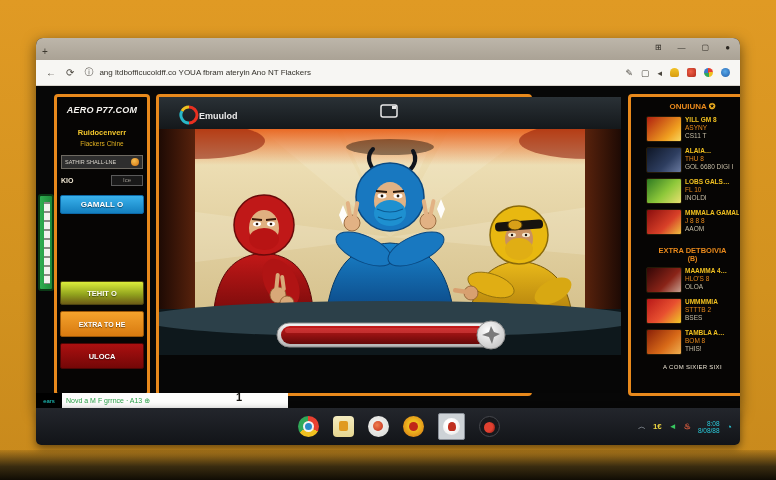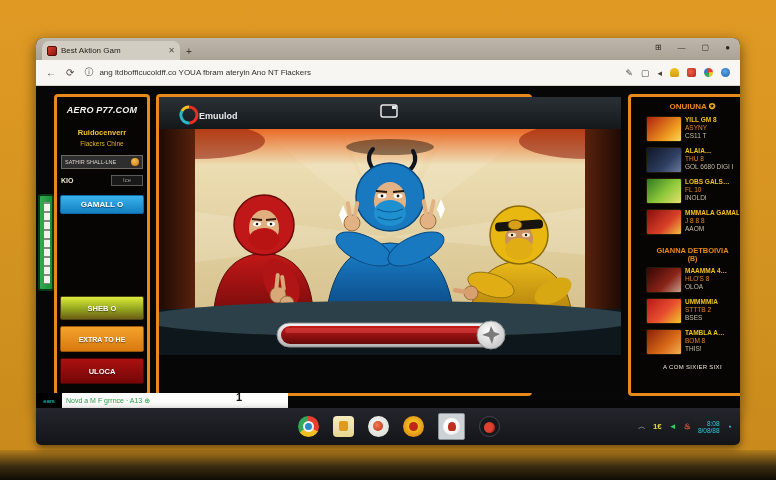--- a/index.html
+++ b/index.html
@@ -62,21 +62,21 @@
     color:#9a968e; font-size:6px; text-align:center; line-height:9px; }
   .btn { width:84px; border-radius:2px; display:flex; align-items:center; justify-content:center;
     font-weight:bold; color:#fff; text-shadow:0 1px 1px rgba(0,0,0,.5); }
   .btn-blue { margin-top:9px; height:19px; font-size:8px;
     background:linear-gradient(180deg,#3ab2ec,#1480c0); border:1px solid #0c68a6; }
   .left-gap { flex:1; }
   .btn-green { height:24px; font-size:7.5px; color:#fdfdf2;
     background:linear-gradient(180deg,#dcec3c 0%,#93a51e 55%,#6d5c16 100%); border:1px solid #4c4410; }
   .btn-orange { margin-top:6px; height:26px; font-size:7px;
     background:linear-gradient(180deg,#f4a22c,#d87a10); border:1px solid #9a5608; }
-  .btn-red { margin-top:6px; margin-bottom:9px; height:26px; font-size:7.5px;
+  .btn-red { margin-top:6px; margin-bottom:24px; height:26px; font-size:7.5px;
     background:linear-gradient(180deg,#ab1010,#740707); border:1px solid #4c0505; }
 
   
   .side-tab { position:absolute; left:2px; top:108px; width:16px; height:97px; z-index:6;
     background:linear-gradient(90deg,#2fae50,#1f8a3a); border:2px solid #0b3a16; border-radius:3px; }
   .side-tab .strip { position:absolute; left:4px; top:6px; width:6px; height:82px; background:#f2f2ee;
     background-image:repeating-linear-gradient(180deg,#8a8a84 0 2px, transparent 2px 9px); }
 
   
   .main-panel { left:120px; top:8px; width:376px; height:302px; }
@@ -143,25 +143,20 @@
   .tray-notif { color:#2ac8d8; font-size:9px; }
 </style>
 </head>
 <body>
 
 <div class="desktop">
 
   <div class="browser">
 
     <div class="tabstrip">
-      <div class="tab">
-        <span class="favicon"></span>
-        <span class="tab-title">Best Aktion Gam</span>
-        <span class="tab-close">✕</span>
-      </div>
       <span class="newtab-btn">+</span>
       <div class="win-controls">
         <span>⊞</span>
         <span>—</span>
         <span>▢</span>
         <span>●</span>
       </div>
     </div>
 
     <div class="toolbar">
@@ -195,21 +190,21 @@
         <div class="search-box">
           <span class="val">SATHIR SHALL-LNE</span>
           <span class="search-go"></span>
         </div>
         <div class="field-row">
           <span class="field-label">KIO</span>
           <span class="field-input">Ice</span>
         </div>
         <div class="btn btn-blue">GAMALL O</div>
         <div class="left-gap"></div>
-        <div class="btn btn-green">SHEB O</div>
+        <div class="btn btn-green">TEHIT O</div>
         <div class="btn btn-orange">EXTRA TO HE</div>
         <div class="btn btn-red">ULOCA</div>
       </div>
 
       <div class="panel main-panel">
         <svg width="462" height="296" viewBox="0 0 462 296">
           <defs>
             <linearGradient id="hdr" x1="0" y1="0" x2="0" y2="1">
               <stop offset="0" stop-color="#2a3136"></stop>
                 <stop offset="1" stop-color="#14181b"></stop>
@@ -419,21 +414,21 @@
         </div>
         <div class="rs-item">
           <span class="thumb" style="background:linear-gradient(135deg,#8a0e0e,#d84028 60%,#f0c040)"></span>
           <span class="rs-text">
             <span class="rs-l1">MMMALA GAMALL</span>
             <span class="rs-l2">J 8 8 8</span>
             <span class="rs-l3">AAOM</span>
           </span>
         </div>
 
-        <div class="rs-section">GIANNA DETBOIVIA</div>
+        <div class="rs-section">EXTRA DETBOIVIA</div>
         <div class="rs-section-sub">(B)</div>
 
         <div class="rs-item">
           <span class="thumb" style="background:linear-gradient(135deg,#340606,#8a2418 60%,#c8a090)"></span>
           <span class="rs-text">
             <span class="rs-l1">MAAMMA 4…</span>
             <span class="rs-l2">HLO'S 8</span>
             <span class="rs-l3">OLOA</span>
           </span>
         </div>

